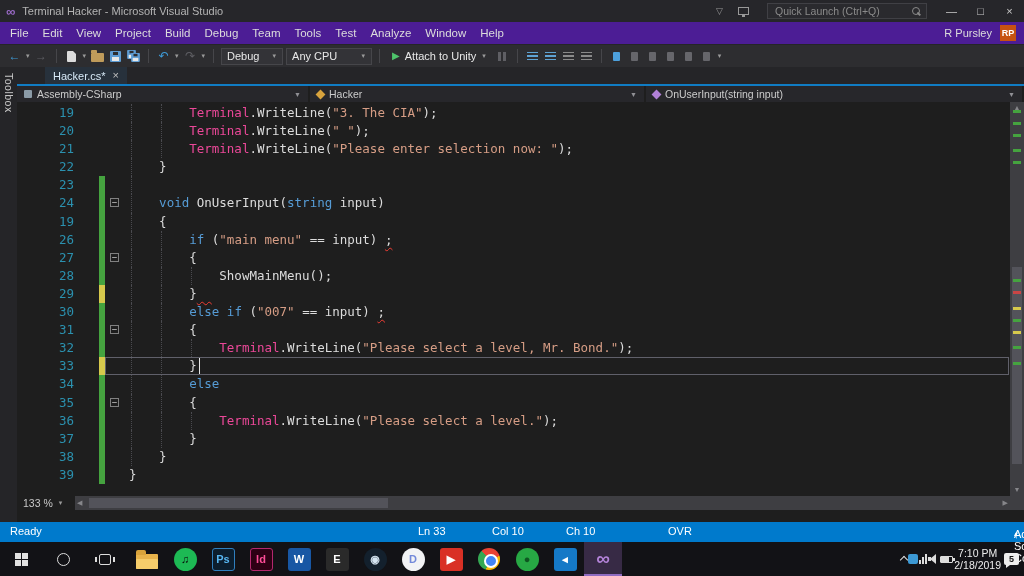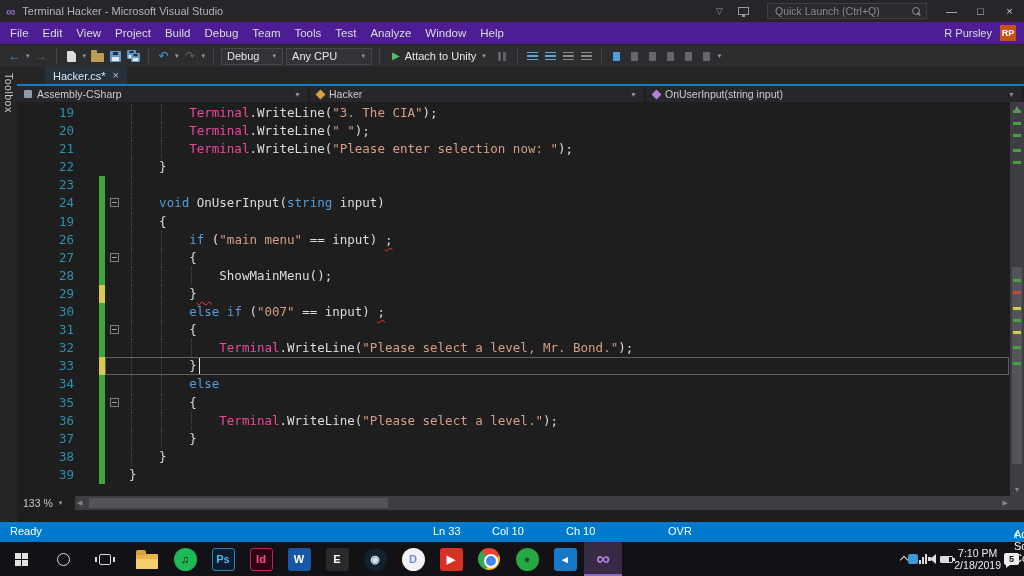--- a/index.html
+++ b/index.html
@@ -105,21 +105,21 @@
   .zoom{height:14px;display:flex;align-items:center;font-size:10.5px;color:#C8C8C8;padding:0 6px;gap:5px;flex:0 0 58px;}
   .hscroll{flex:1;height:14px;background:#3E3E42;position:relative;}
   .hscroll .left{position:absolute;left:2px;top:0;line-height:14px;}
   .hscroll .right{position:absolute;right:2px;top:0;line-height:14px;}
   .hthumb{position:absolute;left:14px;width:32%;top:2px;bottom:2px;background:#53535A;}
   .corner{flex:0 0 14px;height:14px;background:#3E3E42;}
 
   
   .statusbar{flex:0 0 20px;background:#007ACC;position:relative;font-size:11px;color:#FFF;}
   .statusbar span{position:absolute;top:3px;}
-  .st-ready{left:10px;} .st-ln{left:433px;} .st-col{left:492px;} .st-ch{left:566px;} .st-ovr{left:668px;}
+  .st-ready{left:10px;} .st-ln{left:418px;} .st-col{left:492px;} .st-ch{left:566px;} .st-ovr{left:668px;}
   .st-sc{left:auto;right:10px;display:flex;gap:6px;align-items:center;}
   .st-sc .arr{font-size:11px;} .st-sc .crt{font-size:7px;margin-top:2px;}
 
   
   .taskbar{flex:0 0 34px;background:#121216;display:flex;align-items:center;}
   .tb-sys{width:42px;height:34px;display:flex;align-items:center;justify-content:center;}
   .win-logo{width:13px;height:13px;display:grid;grid-template-columns:6px 6px;grid-template-rows:6px 6px;gap:1px;}
   .win-logo i{background:#E2E2E2;display:block;}
   .circ{width:13px;height:13px;border:1.5px solid #DDD;border-radius:50%;}
   .tv{width:12px;height:11px;border:1.5px solid #DDD;border-radius:2px;position:relative;}

